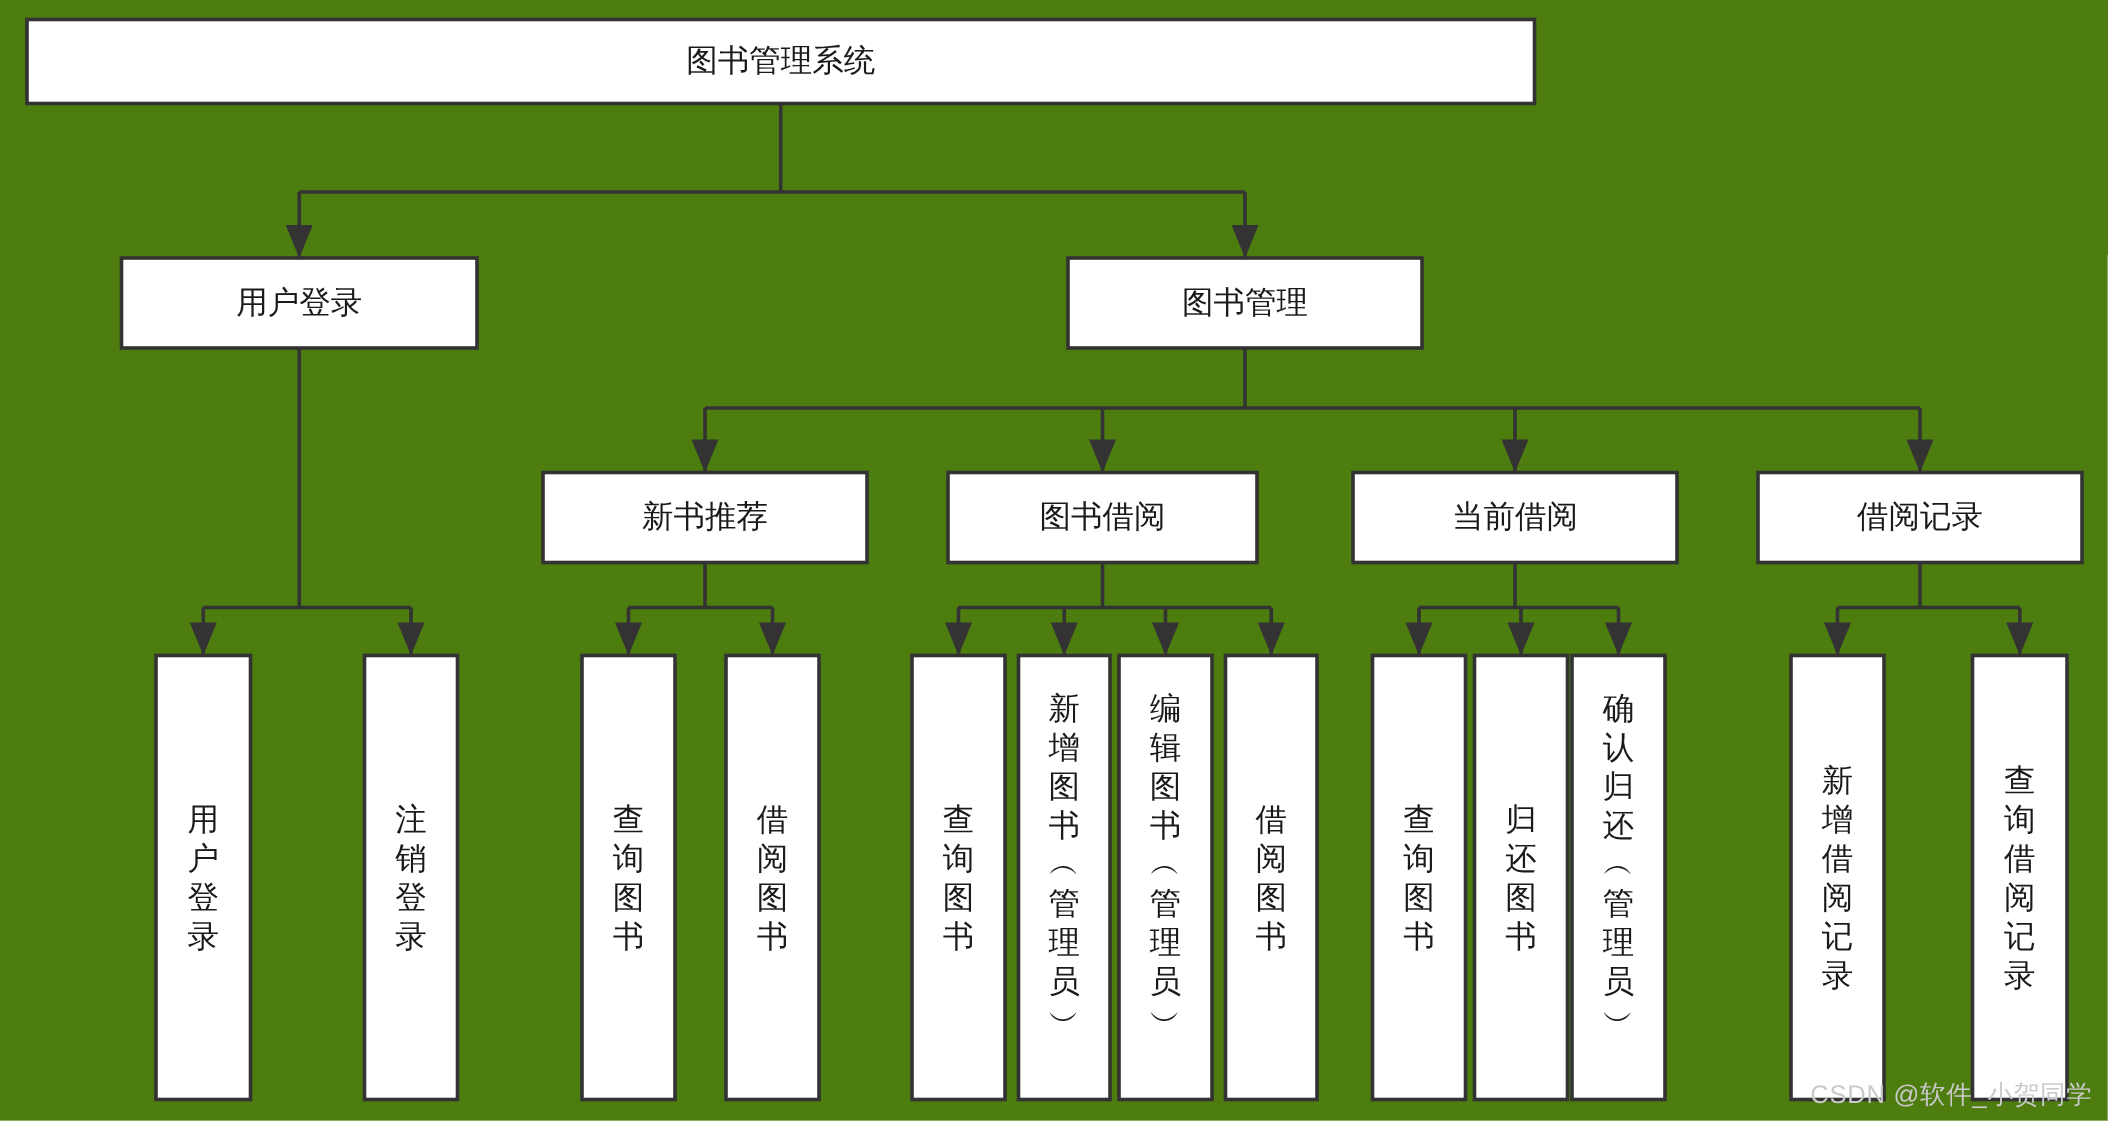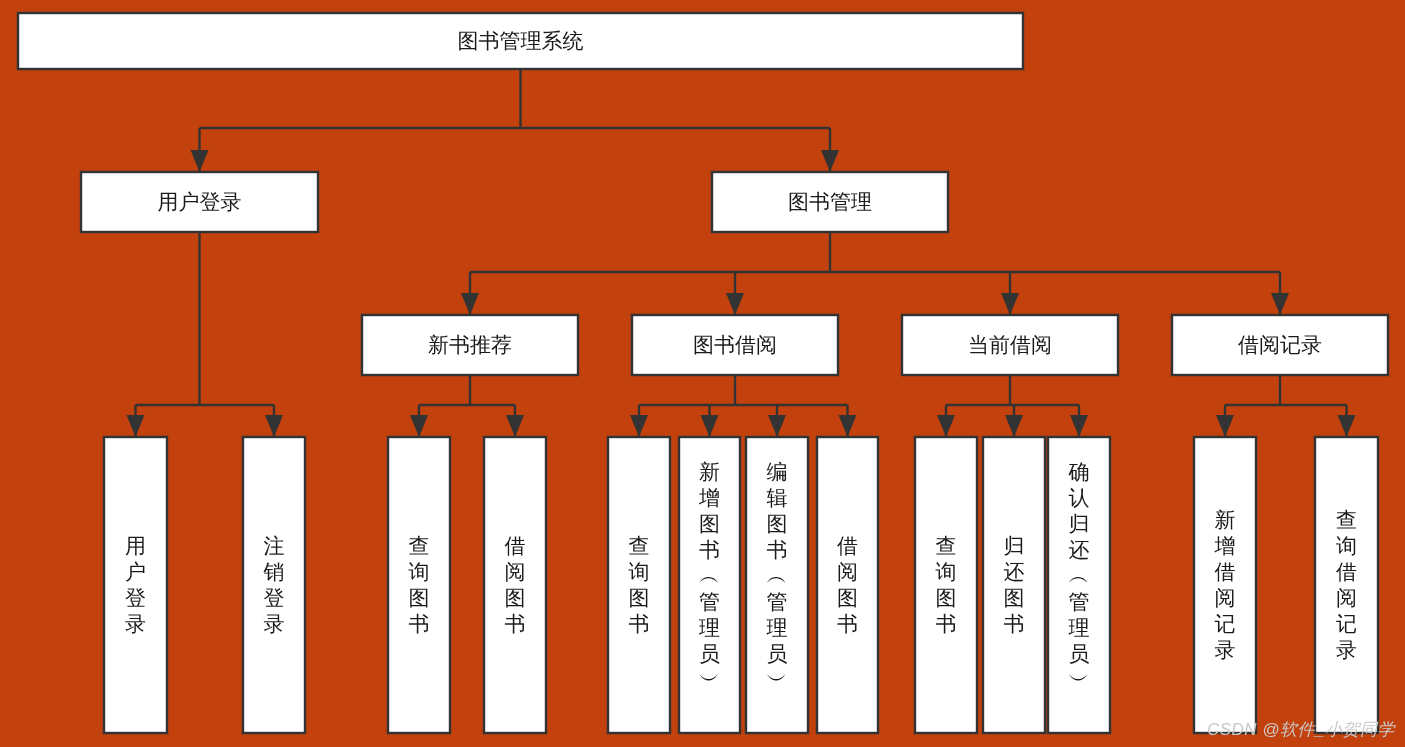--- a/index.html
+++ b/index.html
@@ -10,21 +10,21 @@
   body {
     width: 1405px;
     height: 747px;
     font-family: "Liberation Sans", "DejaVu Sans", sans-serif;
     overflow: hidden;
   }
   #stage {
     position: relative;
     width: 1405px;
     height: 747px;
-    background: #c2410c;
+    background: #4d7c0f;
   }
   svg#diagram {
     position: absolute;
     left: 0;
     top: 0;
     width: 1405px;
     height: 747px;
     display: block;
   }
   .node-rect {
@@ -55,21 +55,20 @@
   }
   .watermark {
     position: absolute;
     right: 10px;
     bottom: 6px;
     color: #c9c9c9;
     font-size: 17px;
     font-family: "Liberation Sans", "DejaVu Sans", sans-serif;
     white-space: nowrap;
     letter-spacing: 0.5px;
-    font-style: italic;
   }
 </style>
 </head>
 <body>
 
 <div id="stage">
   <svg id="diagram" viewBox="0 0 1405 747">
     <g id="edges-layer">
         <line x1="520.5" y1="69" x2="520.5" y2="128" class="edge"></line>
         <line x1="199.5" y1="128" x2="830" y2="128" class="edge"></line>

